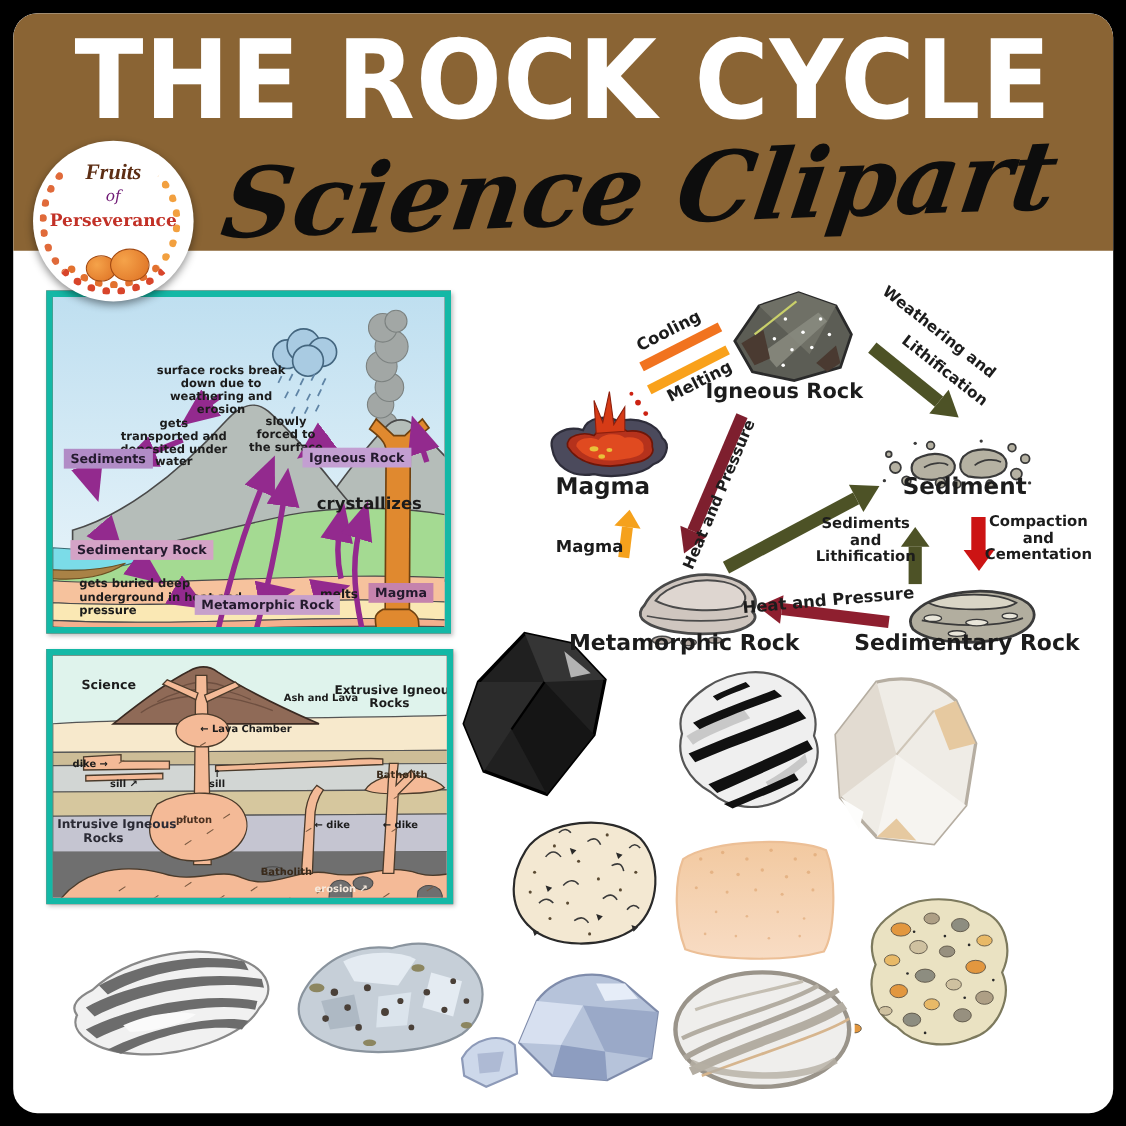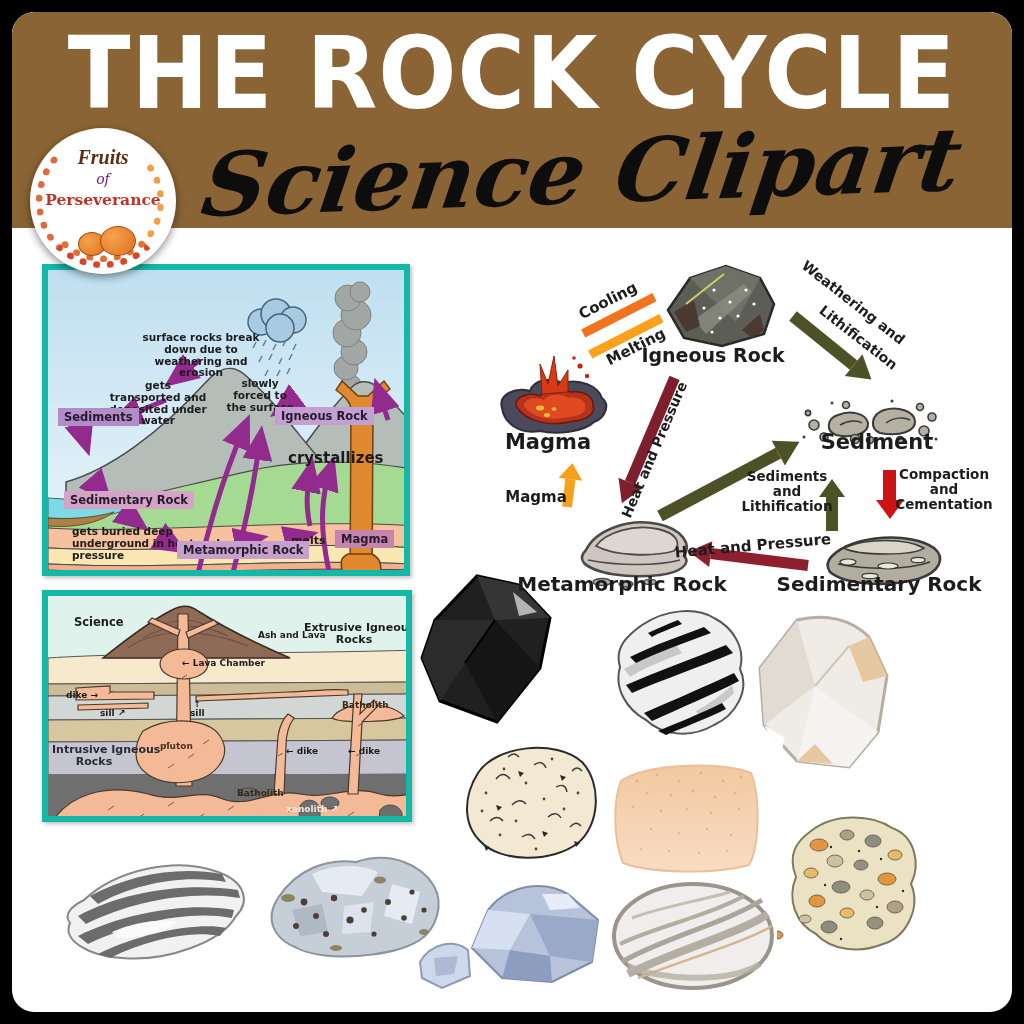--- a/index.html
+++ b/index.html
@@ -187,21 +187,21 @@
     </div>
     <div class="lbl" style="left:294px;top:104px;font-size:9px;color:#3a2a1a;">Batholith</div>
     <div class="lbl" style="left:4px;top:148px;width:84px;font-size:11px;color:#2a2a34;">
       <div>Intrusive Igneous</div>
       <div>Rocks</div>
     </div>
     <div class="lbl" style="left:112px;top:145px;font-size:9px;color:#4a3020;">pluton</div>
     <div class="lbl" style="left:238px;top:150px;font-size:9px;"><span>←</span> <span>dike</span></div>
     <div class="lbl" style="left:300px;top:150px;font-size:9px;"><span>←</span> <span>dike</span></div>
     <div class="lbl" style="left:176px;top:192px;font-size:9px;color:#3a2a1a;padding-left:13px;">Batholith</div>
-    <div class="lbl" style="left:238px;top:208px;font-size:9px;color:#f5e9dc;"><span>xenolith</span> <span>↗</span></div>
+    <div class="lbl" style="left:238px;top:208px;font-size:9px;color:#f5e9dc;"><span>erosion</span> <span>↗</span></div>
   </div>
 
   <svg class="rock" style="left:648px;top:248px;" width="120" height="92" viewBox="0 0 120 92">
     <path d="M8,50 L30,18 L66,6 L100,18 L114,44 L104,74 L62,86 L24,78 Z" fill="#5c5d55" stroke="#2a2a2a" stroke-width="2.5"></path>
     <path d="M30,18 L66,6 L100,18 L76,62 Z" fill="#6f7066"></path>
     <path d="M34,60 L84,24 L92,32 L46,74 Z" fill="#8a8b80" opacity=".85"></path>
     <path d="M14,52 L34,40 L40,66 L26,72 Z" fill="#4a3a31"></path>
     <path d="M82,70 L100,54 L104,70 L92,78 Z" fill="#4a3a31"></path>
     <path d="M26,44 L64,14" stroke="#c9d06a" stroke-width="2" fill="none"></path>
     <g fill="#fff">

